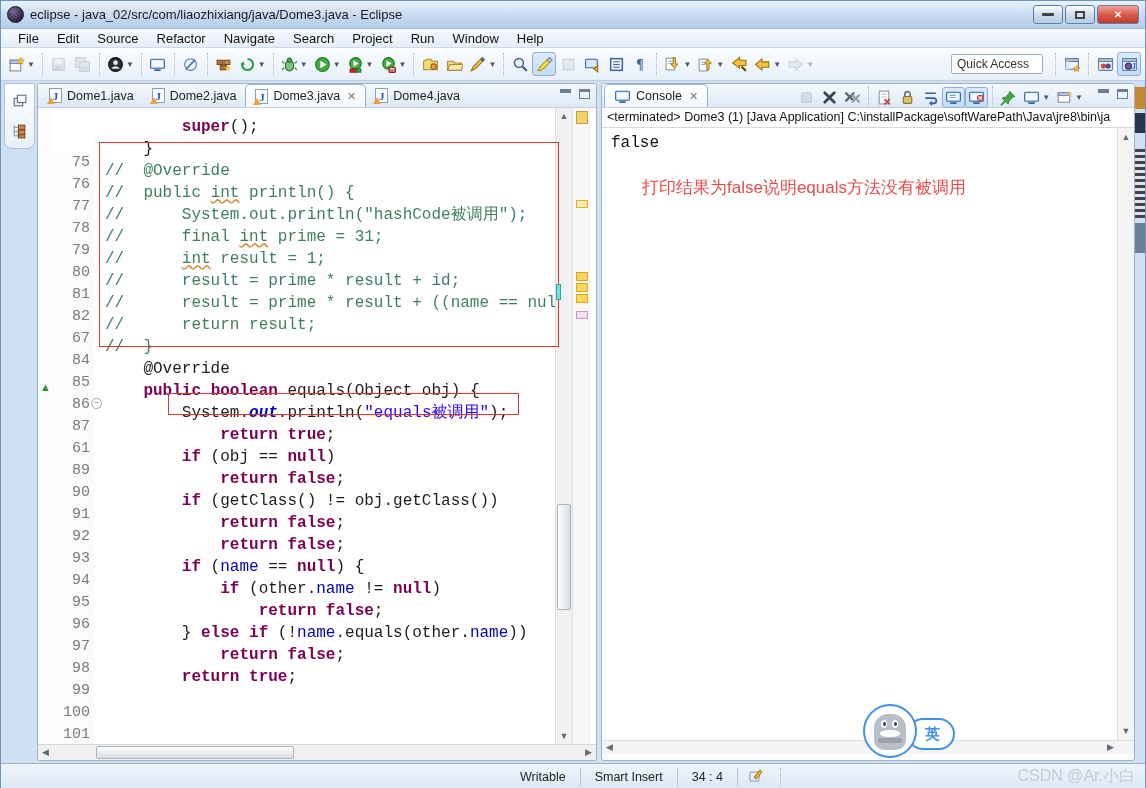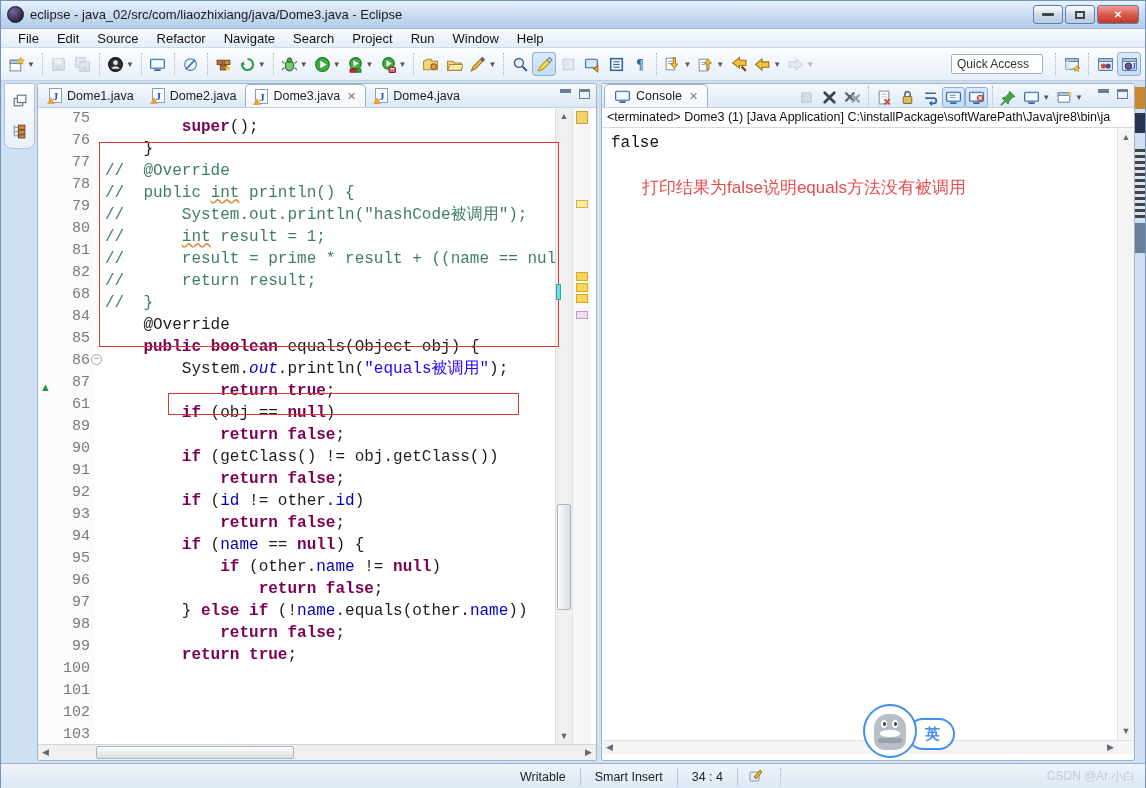--- a/index.html
+++ b/index.html
@@ -47,28 +47,28 @@
   .tab-close { color:#777; font-size:11px; margin-left:2px; }
   .jfile { width:13px; height:15px; background:#fff; border:1px solid #8aa0b8; position:relative; font-family:"Liberation Serif",serif; font-size:11px; font-weight:bold; color:#2255cc; text-align:center; line-height:14px; }
   .jfile::after { content:""; position:absolute; left:-3px; bottom:-2px; width:0; height:0; border-left:4px solid transparent; border-right:4px solid transparent; border-bottom:7px solid #e8a33d; }
   .stack-winbtns { position:absolute; right:6px; top:5px; display:flex; gap:8px; }
   .sw-min { width:11px; height:4px; border:1px solid #6b7f94; border-top-width:3px; }
   .sw-max { width:11px; height:10px; border:1px solid #6b7f94; border-top-width:3px; }
 
   
   .editor-body { position:relative; height:636px; background:#fff; display:flex; }
   .gutter { width:14px; background:#fcfcfc; }
-  .linenos { width:42px; background:#fbfbfb; color:#7a7a7a; font-family:"Liberation Mono", monospace; font-size:15px; text-align:right; padding-right:4px; }
+  .linenos { width:42px; background:#fbfbfb; color:#7a7a7a; font-family:"Liberation Mono", monospace; font-size:15px; text-align:right; padding-right:4px;margin-top:44px; }
   .lineno-row { height:22px; line-height:22px; position:relative; }
   .fold-dot { position:absolute; right:-12px; top:4px; width:11px; height:11px; border:1px solid #9aa7b5; border-radius:50%; color:#667; font-size:9px; line-height:9px; text-align:center; background:#fff; }
   .code-col { width:461px; overflow:hidden; font-family:"Liberation Mono", monospace; font-size:16px; position:relative; padding-left:11px;margin-top:8px; }
   .code-line { height:22px; line-height:22px; white-space:pre; }
   .p { color:#1c1c1c; } .k { color:#7b0052; font-weight:bold; } .c { color:#3f7f5f; }
   .csq { color:#3f7f5f; text-decoration:underline; text-decoration-style:wavy; text-decoration-color:#d88c3c; }
-  .s { color:#2a00ff; } .f { color:#0000c0; } .fs { color:#0000c0; font-style:italic; font-weight:normal; }
+  .s { color:#2a00ff; } .f { color:#0000c0; } .fs { color:#0000c0; font-style:italic; font-weight:bold; }
   .gutter-arrow { position:absolute; font-size:11px; color:#1f9b3e; }
   .anno-box { position:absolute; border:1px solid #d23b2f; pointer-events:none; }
   .cyan-mark { position:absolute; width:5px; height:16px; background:#7adbe0; border:1px solid #2aa7b5; }
 
   .vscroll { width:17px; background:#f0f0f0; border-left:1px solid #dcdcdc; position:relative; }
   .scroll-arrow { position:absolute; left:2px; width:12px; text-align:center; font-size:9px; color:#606a74; }
   .vthumb { position:absolute; left:1px; width:14px; background:linear-gradient(90deg,#fdfdfd,#d9dde2); border:1px solid #aab4bd; border-radius:2px; }
   .overview { width:19px; background:#f7f7f7; border-left:1px solid #e0e0e0; position:relative; }
   .ov-mark { position:absolute; left:3px; width:12px; border:1px solid; }
   .hscroll { height:17px; background:#f0f0f0; border-top:1px solid #d5d5d5; position:relative; }
@@ -85,21 +85,21 @@
   .console-vscroll { position:absolute; right:0; top:0; width:17px; height:612px; background:#f4f4f4; border-left:1px solid #e0e0e0; }
   .console-hscroll { height:14px; background:#f4f4f4; border-top:1px solid #e0e0e0; position:relative; }
 
   
   .statusbar { height:26px; background:linear-gradient(#eef4fb,#dce8f5); border-top:1px solid #9cb0c6; display:flex; align-items:center; font-size:12.5px; color:#222; }
   .sb-cell { padding:0 14px; height:18px; line-height:18px; border-right:1px solid #b6c4d4; }
   .sb-cell:first-child { border-left:1px solid #b6c4d4; }
   .sb-spacer-left { width:505px; }
   .sb-icon-cell { border:none; padding:0 10px; }
   .sb-dotsep { width:1px; height:18px; border-left:1px dotted #a9b9ca; margin-left:6px; }
-  .watermark { margin-left:auto; color:#c3cbd6; font-size:12px; padding-right:10px; }
+  .watermark { margin-left:auto; color:#c3cbd6; font-size:16px; padding-right:10px; }
 
   
   .ime { position:absolute; left:862px; top:703px; width:95px; height:56px; }
   .ime-pill { position:absolute; left:44px; top:14px; width:48px; height:32px; background:#fff; border:2px solid #3f8ef0; border-radius:16px; }
   .ime-lang { position:absolute; left:62px; top:21px; font-size:15px; font-weight:bold; color:#3f8ef0; }
   .ime-circle { position:absolute; left:0; top:0; width:54px; height:54px; border-radius:50%; background:#fff; border:2px solid #3f8ef0; overflow:hidden; }
   .penguin-body { position:absolute; left:9px; top:8px; width:32px; height:36px; background:#b9bfc6; border-radius:14px 14px 10px 10px; }
   .penguin-eye { position:absolute; top:6px; width:6px; height:8px; background:#fff; border-radius:50%; }
   .penguin-eye::after { content:""; position:absolute; left:1.5px; top:2px; width:3px; height:4px; border-radius:50%; background:#39404a; }
   .penguin-mouth { position:absolute; left:6px; top:16px; width:20px; height:7px; background:#fff; border-radius:45%; }
@@ -506,21 +506,21 @@
           </div>
         <div class="linenos" id="linenos">
             <div class="lineno-row">75</div>
             <div class="lineno-row">76</div>
             <div class="lineno-row">77</div>
             <div class="lineno-row">78</div>
             <div class="lineno-row">79</div>
             <div class="lineno-row">80</div>
             <div class="lineno-row">81</div>
             <div class="lineno-row">82</div>
-            <div class="lineno-row">68</div>
+            <div class="lineno-row">67</div>
             <div class="lineno-row">84</div>
             <div class="lineno-row">85</div>
             <div class="lineno-row">86<span class="fold-dot">−</span></div>
             <div class="lineno-row">87</div>
             <div class="lineno-row">61</div>
             <div class="lineno-row">89</div>
             <div class="lineno-row">90</div>
             <div class="lineno-row">91</div>
             <div class="lineno-row">92</div>
             <div class="lineno-row">93</div>
@@ -534,33 +534,34 @@
             <div class="lineno-row">101</div>
             <div class="lineno-row">102</div>
             <div class="lineno-row">103</div>
           </div>
         <div class="code-col" id="codecol">
             <div class="code-line"><span class="p">        </span><span class="k">super</span><span class="p">();</span></div>
             <div class="code-line"><span class="p">    }</span></div>
             <div class="code-line"><span class="c">//  @Override</span></div>
             <div class="code-line"><span class="c">//  public </span><span class="csq">int</span><span class="c"> println() {</span></div>
             <div class="code-line"><span class="c">//      System.out.println("hashCode被调用");</span></div>
+            <div class="code-line"><span class="c">//      final </span><span class="csq">int</span><span class="c"> prime = 31;</span></div>
             <div class="code-line"><span class="c">//      </span><span class="csq">int</span><span class="c"> result = 1;</span></div>
+            <div class="code-line"><span class="c">//      result = prime * result + id;</span></div>
             <div class="code-line"><span class="c">//      result = prime * result + ((name == null</span></div>
             <div class="code-line"><span class="c">//      return result;</span></div>
             <div class="code-line"><span class="c">//  }</span></div>
             <div class="code-line"><span class="p">    @Override</span></div>
             <div class="code-line"><span class="p">    </span><span class="k">public</span><span class="p"> </span><span class="k">boolean</span><span class="p"> equals(Object obj) {</span></div>
             <div class="code-line"><span class="p">        System.</span><span class="fs">out</span><span class="p">.println(</span><span class="s">"equals被调用"</span><span class="p">);</span></div>
             <div class="code-line"><span class="p">            </span><span class="k">return</span><span class="p"> </span><span class="k">true</span><span class="p">;</span></div>
             <div class="code-line"><span class="p">        </span><span class="k">if</span><span class="p"> (obj == </span><span class="k">null</span><span class="p">)</span></div>
             <div class="code-line"><span class="p">            </span><span class="k">return</span><span class="p"> </span><span class="k">false</span><span class="p">;</span></div>
             <div class="code-line"><span class="p">        </span><span class="k">if</span><span class="p"> (getClass() != obj.getClass())</span></div>
             <div class="code-line"><span class="p">            </span><span class="k">return</span><span class="p"> </span><span class="k">false</span><span class="p">;</span></div>
-            <div class="code-line"><span class="p">        </span><span class="k">if</span><span class="p"> (</span><span class="f">id</span><span class="p"> != other.</span><span class="f">id</span><span class="p">)</span></div>
             <div class="code-line"><span class="p">            </span><span class="k">return</span><span class="p"> </span><span class="k">false</span><span class="p">;</span></div>
             <div class="code-line"><span class="p">        </span><span class="k">if</span><span class="p"> (</span><span class="f">name</span><span class="p"> == </span><span class="k">null</span><span class="p">) {</span></div>
             <div class="code-line"><span class="p">            </span><span class="k">if</span><span class="p"> (other.</span><span class="f">name</span><span class="p"> != </span><span class="k">null</span><span class="p">)</span></div>
             <div class="code-line"><span class="p">                </span><span class="k">return</span><span class="p"> </span><span class="k">false</span><span class="p">;</span></div>
             <div class="code-line"><span class="p">        } </span><span class="k">else</span><span class="p"> </span><span class="k">if</span><span class="p"> (!</span><span class="f">name</span><span class="p">.equals(other.</span><span class="f">name</span><span class="p">))</span></div>
             <div class="code-line"><span class="p">            </span><span class="k">return</span><span class="p"> </span><span class="k">false</span><span class="p">;</span></div>
             <div class="code-line"><span class="p">        </span><span class="k">return</span><span class="p"> </span><span class="k">true</span><span class="p">;</span></div>
           </div>
         <div class="vscroll">
           <span class="scroll-arrow" style="top:3px;">▲</span>

